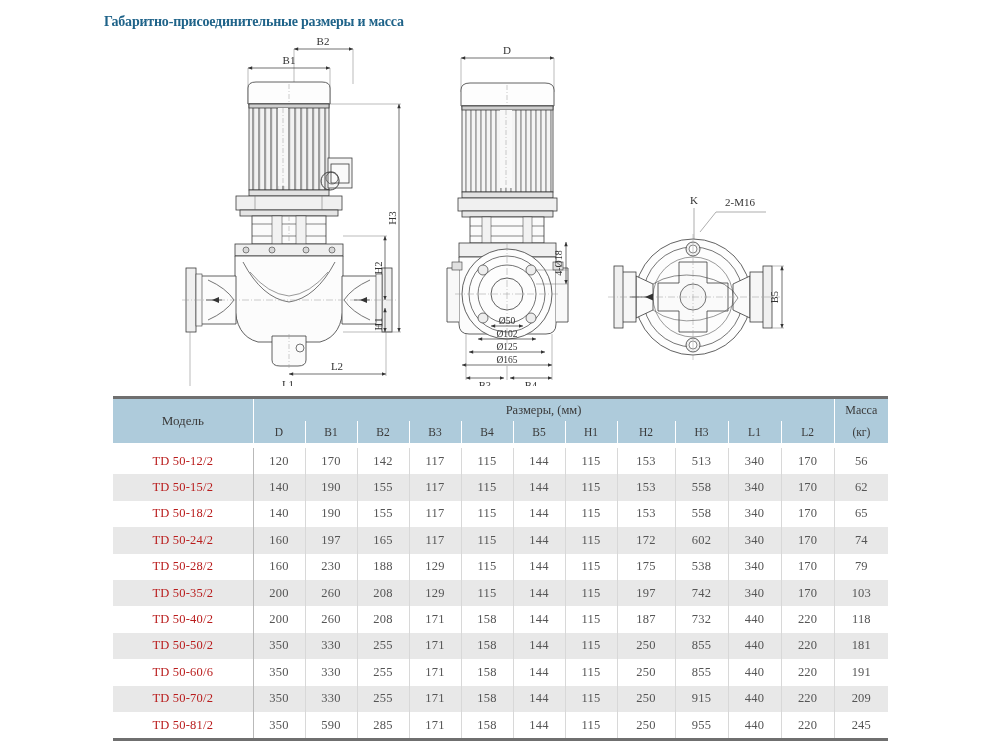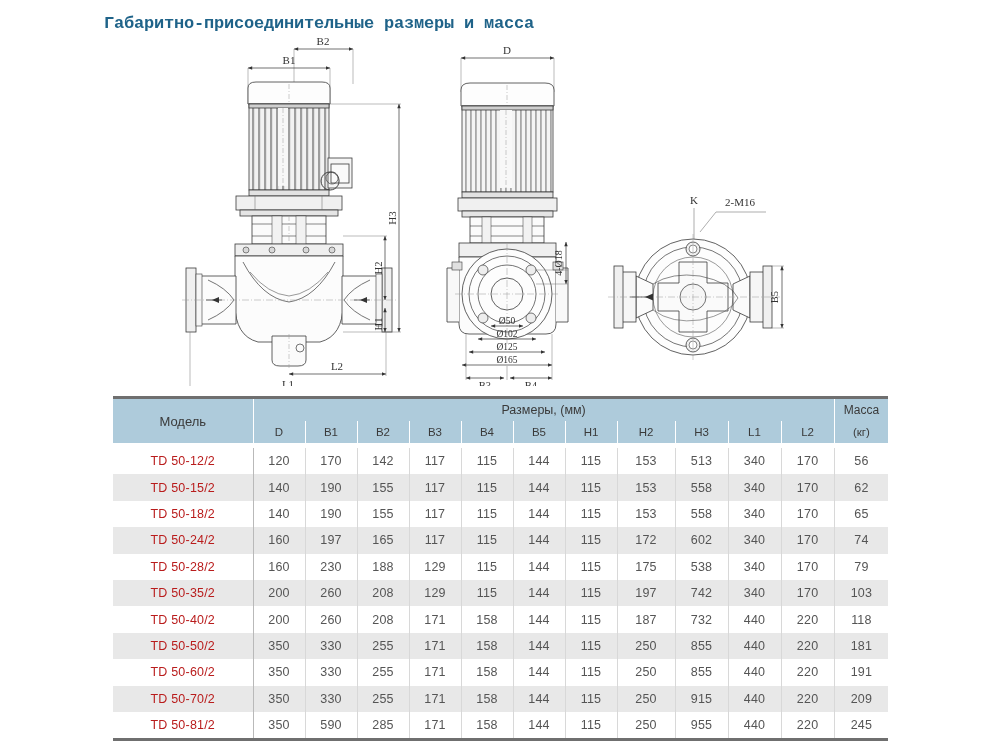--- a/index.html
+++ b/index.html
@@ -9,41 +9,41 @@
     font-family:"Liberation Serif",serif;
     color:#333333;
     overflow:hidden;
     position:relative;
   }
   .page{position:relative;width:1000px;height:748px;}
 
   
   .title{
     position:absolute;left:104px;top:14px;
-    font-family:Liberation Mono, monospace;
+    font-family:Liberation Serif, serif;
     font-weight:bold;
-    font-size:17px;
+    font-size:14px;
     letter-spacing:-0.2px;
     color:#1f6389;
     white-space:nowrap;
     text-align:center;
   }
 
   
   .drawings{position:absolute;left:0;top:36px;width:1000px;height:350px;}
   .drawings svg{display:block;}
 
   
   .tablewrap{
     position:absolute;left:113px;top:396px;width:775px;
   }
   table.spec{
     border-collapse:collapse;
     width:775px;
-    font-family:Liberation Sans, sans-serif;
+    font-family:Liberation Serif, serif;
     table-layout:fixed;
   }
   table.spec td,table.spec th{
     padding:0;margin:0;
     text-align:center;
     vertical-align:middle;
     font-weight:normal;
     color:#3a3a3a;
   }
   
@@ -505,21 +505,21 @@
             <td class="dim">158</td>
             <td class="dim">144</td>
             <td class="dim">115</td>
             <td class="dim">250</td>
             <td class="dim">855</td>
             <td class="dim">440</td>
             <td class="dim">220</td>
             <td class="mass">181</td>
           </tr>
           <tr class="datarow">
-            <td class="modelname">TD 50-60/2</td>
+            <td class="modelname">TD 50-60/6</td>
             <td class="dim">350</td>
             <td class="dim">330</td>
             <td class="dim">255</td>
             <td class="dim">171</td>
             <td class="dim">158</td>
             <td class="dim">144</td>
             <td class="dim">115</td>
             <td class="dim">250</td>
             <td class="dim">855</td>
             <td class="dim">440</td>

